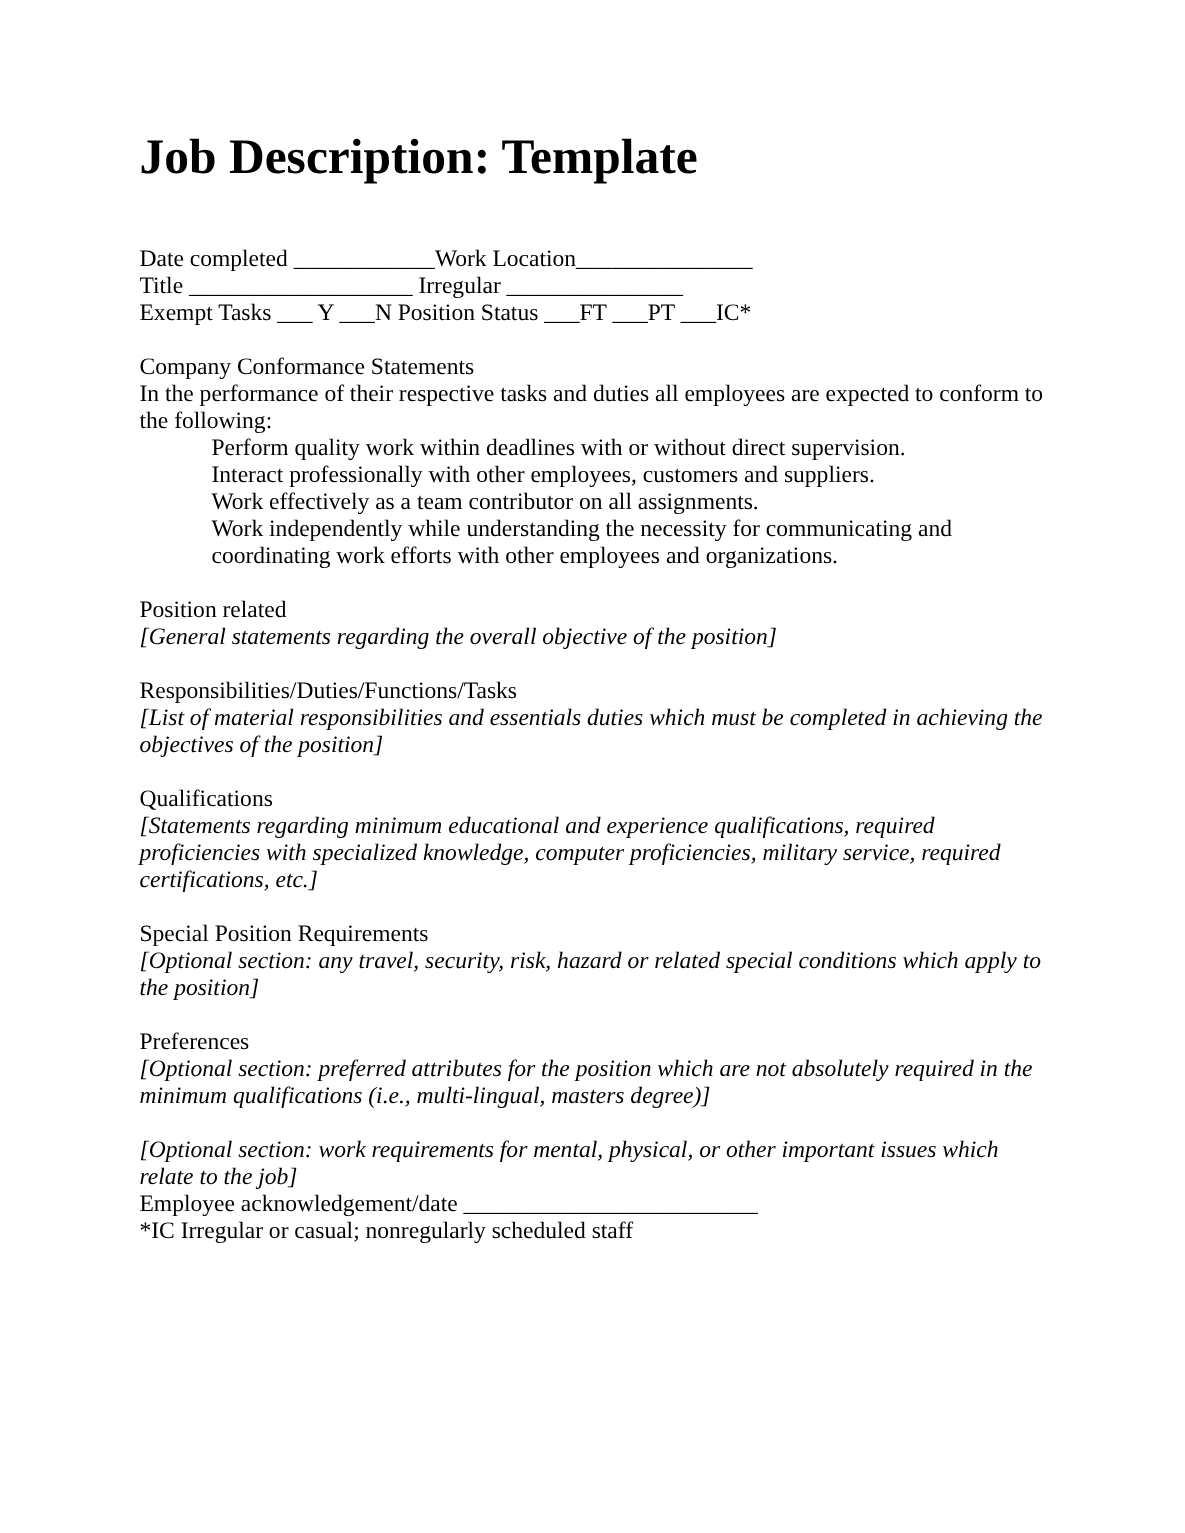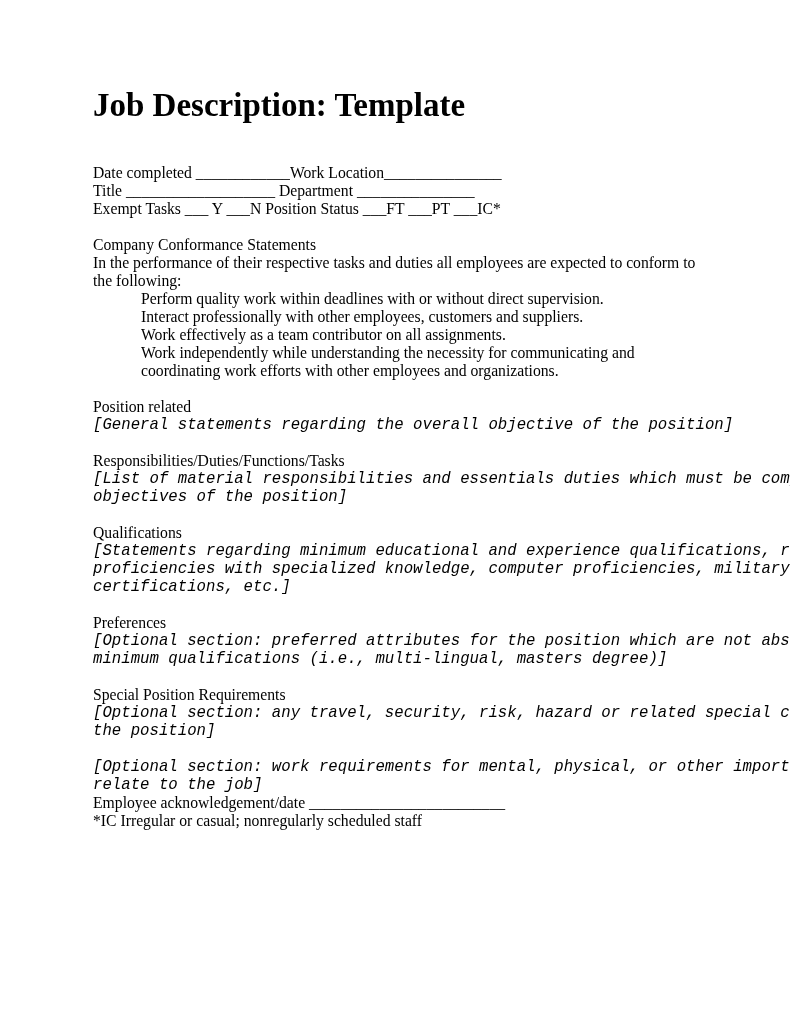--- a/index.html
+++ b/index.html
@@ -24,33 +24,33 @@
     font-size: 33px;
     line-height: 38px;
     font-weight: 700;
     margin: 0 0 40px 0;
     white-space: pre;
   }
   .fields { margin: 0; }
   .section { margin-top: 18px; }
   .line { white-space: pre; }
   .heading { font-weight: 400; white-space: pre; }
-  .italic { font-style: italic; font-family: Liberation Mono, monospace; }
+  .italic { font-style: italic; }
   .indent { padding-left: 48px; }
 </style>
 </head>
 <body>
 
 <div class="page">
 
   <h1 class="doc-title">Job Description: Template</h1>
 
   <div class="fields">
     <div class="line">Date completed ____________Work Location_______________</div>
-    <div class="line">Title ___________________ Department _______________</div>
+    <div class="line">Title ___________________ Irregular _______________</div>
     <div class="line">Exempt Tasks ___ Y ___N Position Status ___FT ___PT ___IC*</div>
   </div>
 
   <div class="section">
     <div class="heading">Company Conformance Statements</div>
     <div class="line">In the performance of their respective tasks and duties all employees are expected to conform to
 the following:</div>
     <div class="line indent">Perform quality work within deadlines with or without direct supervision.</div>
     <div class="line indent">Interact professionally with other employees, customers and suppliers.</div>
     <div class="line indent">Work effectively as a team contributor on all assignments.</div>
@@ -70,29 +70,29 @@
   </div>
 
   <div class="section">
     <div class="heading">Qualifications</div>
     <div class="line italic">[Statements regarding minimum educational and experience qualifications, required
 proficiencies with specialized knowledge, computer proficiencies, military service, required
 certifications, etc.]</div>
   </div>
 
   <div class="section">
+    <div class="heading">Special Position Requirements</div>
+    <div class="line italic">[Optional section: any travel, security, risk, hazard or related special conditions which apply to
+the position]</div>
+  </div>
+
+  <div class="section">
     <div class="heading">Preferences</div>
     <div class="line italic">[Optional section: preferred attributes for the position which are not absolutely required in the
 minimum qualifications (i.e., multi-lingual, masters degree)]</div>
-  </div>
-
-  <div class="section">
-    <div class="heading">Special Position Requirements</div>
-    <div class="line italic">[Optional section: any travel, security, risk, hazard or related special conditions which apply to
-the position]</div>
   </div>
 
   <div class="section">
     <div class="line italic">[Optional section: work requirements for mental, physical, or other important issues which
 relate to the job]</div>
     <div class="line">Employee acknowledgement/date _________________________</div>
     <div class="line">*IC Irregular or casual; nonregularly scheduled staff</div>
   </div>
 
 </div>

